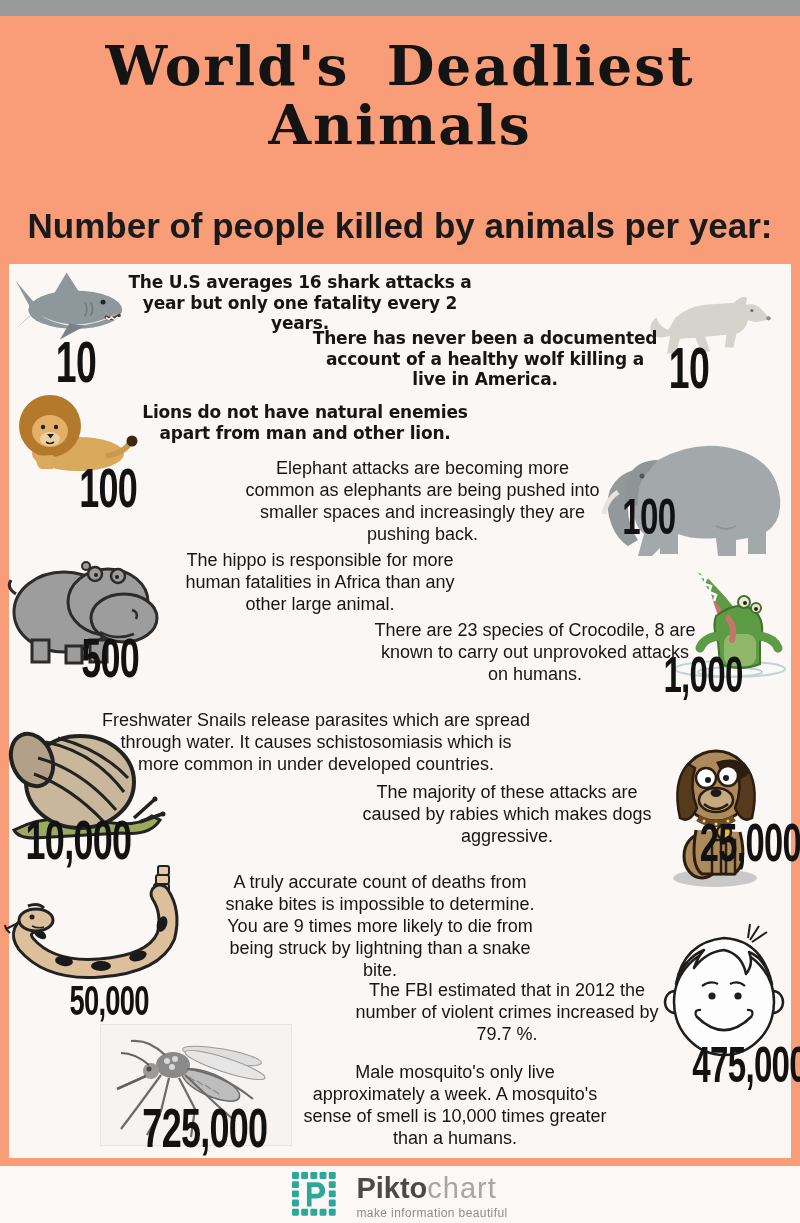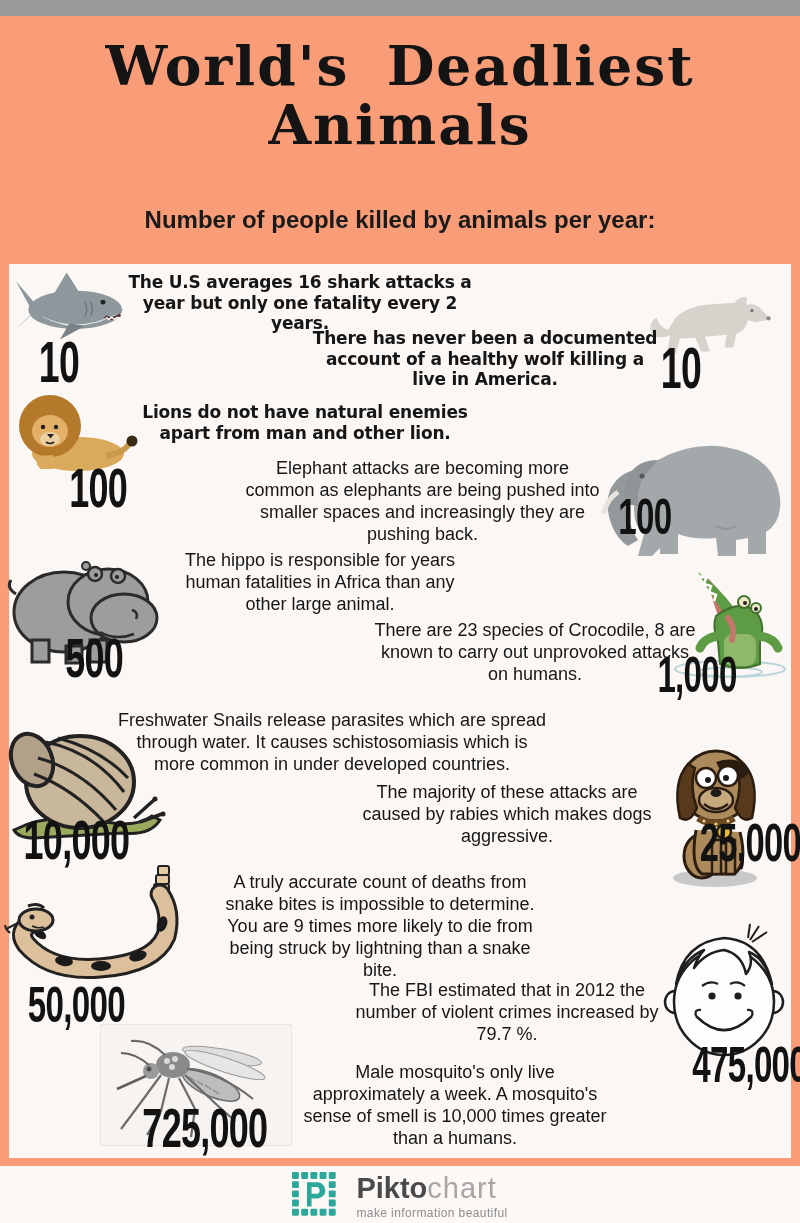--- a/index.html
+++ b/index.html
@@ -4,27 +4,27 @@
 <style>
   html,body{margin:0;padding:0;background:#9a9a9a;}
   .page{position:relative;width:800px;height:1223px;margin:16px auto;background:#F99C78;overflow:hidden;font-family:"Liberation Sans",sans-serif;}
   .content-frame{position:absolute;left:9px;top:248px;width:782px;height:894px;background:#FBF7F4;}
   .footer-strip{position:absolute;left:0;top:1150px;width:800px;height:73px;background:#FCF8F6;}
 
   .title{position:absolute;left:0;top:20px;width:800px;text-align:center;white-space:pre-line;
          font-family:"DejaVu Serif",serif;font-weight:900;font-size:55px;line-height:1.08;
          letter-spacing:2px;word-spacing:16px;color:#141414;}
   .subtitle{position:absolute;left:0;top:190px;width:800px;text-align:center;
-         font-family:"Liberation Sans",sans-serif;font-weight:600;font-size:24px;color:#1a1a1a;}
+         font-family:"Liberation Sans",sans-serif;font-weight:600;font-size:35px;color:#1a1a1a;}
 
   .fact{position:absolute;text-align:center;white-space:pre-line;color:#161616;line-height:1.22;}
   .f1{font-family:"DejaVu Sans",sans-serif;font-weight:700;font-size:17px;letter-spacing:-0.2px;}
   .f2{font-family:"Liberation Sans",sans-serif;font-weight:400;font-size:18px;}
 
-  .num{position:absolute;text-align:center;color:#121212;line-height:1;}
+  .num{position:absolute;text-align:right;color:#121212;line-height:1;}
   .num .n{display:inline-block;font-family:"Liberation Sans",sans-serif;font-weight:800;
           letter-spacing:-1px;transform:scaleX(.72) scaleY(1.1);transform-origin:50% 55%;}
 
   .icon{position:absolute;}
   .icon svg{width:100%;height:100%;display:block;}
   .mosq-box{background:#F6F3F0;border:1px solid #E8E4E0;}
 
   .brand{position:absolute;left:0;top:1156px;width:800px;display:flex;justify-content:center;align-items:flex-start;gap:18px;}
   .brand-icon{width:46px;height:46px;}
   .brand-text{padding-top:2px;}
@@ -121,21 +121,21 @@
       <circle cx="93" cy="42" r="7" fill="#9D9D9D" stroke="#2B2B2B" stroke-width="2.5"></circle>
       <circle cx="116" cy="44" r="7" fill="#9D9D9D" stroke="#2B2B2B" stroke-width="2.5"></circle>
       <circle cx="94" cy="43" r="2" fill="#222"></circle>
         <circle cx="115" cy="45" r="2" fill="#222"></circle>
       <circle cx="84" cy="34" r="4" fill="#9D9D9D" stroke="#2B2B2B" stroke-width="2"></circle>
       <path d="M130 78 q7 2 4 9" stroke="#2B2B2B" stroke-width="2.5" fill="none"></path>
       <path d="M98 100 q16 9 34 2" stroke="#2B2B2B" stroke-width="2.5" fill="none"></path>
     </svg>
   </div>
   <div class="num" style="left:38px;top:618px;width:112px;font-size:50px"><span class="n">500</span></div>
-  <div class="fact f2" style="left:120px;top:534px;width:400px">The hippo is responsible for years
+  <div class="fact f2" style="left:120px;top:534px;width:400px">The hippo is responsible for more
 human fatalities in Africa than any
 other large animal.</div>
 
   <div class="icon" style="left:668px;top:554px;width:124px;height:110px">
     <svg viewBox="0 0 124 110">
       <ellipse cx="62" cy="99" rx="55" ry="8" fill="none" stroke="#B9D4DA" stroke-width="2"></ellipse>
       <ellipse cx="62" cy="102" rx="32" ry="4.5" fill="none" stroke="#B9D4DA" stroke-width="2"></ellipse>
       <path d="M40 8 L68 40 L54 54 Q44 34 40 8 Z" fill="#C4766B"></path>
       <path d="M30 2 Q50 16 66 38 L58 46 Q42 24 30 2 Z" fill="#5D9B45"></path>
       <path d="M32 6 l6 2 l-2 6 l7 2 l-2 6 l7 3 l-2 6" stroke="#fff" stroke-width="2.5" fill="none"></path>
@@ -160,21 +160,21 @@
       <path d="M12 104 Q44 88 84 94 L120 98 Q140 98 150 90 L158 94 Q148 110 120 107 L32 112 Q16 112 12 104 Z" fill="#9AAB5E" stroke="#222" stroke-width="3"></path>
       <path d="M132 92 L152 74 M138 96 L160 88" stroke="#222" stroke-width="3.5" fill="none"></path>
       <circle cx="153" cy="73" r="2.5" fill="#222"></circle>
         <circle cx="161" cy="88" r="2.5" fill="#222"></circle>
       <ellipse cx="78" cy="56" rx="54" ry="46" fill="#C9B79C" stroke="#222" stroke-width="4"></ellipse>
       <ellipse cx="30" cy="34" rx="20" ry="27" fill="#B3A089" stroke="#222" stroke-width="4" transform="rotate(-22 30 34)"></ellipse>
       <path d="M44 16 Q92 26 122 66 M36 32 Q80 44 114 84 M56 12 Q100 24 126 52 M32 48 Q70 62 102 96" stroke="#222" stroke-width="3" fill="none"></path>
     </svg>
   </div>
   <div class="num" style="left:0px;top:800px;width:152px;font-size:50px"><span class="n">10,000</span></div>
-  <div class="fact f2" style="left:72px;top:694px;width:520px">Freshwater Snails release parasites which are spread
+  <div class="fact f2" style="left:56px;top:694px;width:520px">Freshwater Snails release parasites which are spread
 through water. It causes schistosomiasis which is
 more common in under developed countries.</div>
 
   <div class="icon" style="left:664px;top:722px;width:102px;height:152px">
     <svg viewBox="0 0 102 152">
       <ellipse cx="51" cy="140" rx="42" ry="9" fill="#C9C9C9"></ellipse>
       <ellipse cx="38" cy="118" rx="18" ry="22" fill="#AD8A5C" stroke="#2B1D10" stroke-width="3"></ellipse>
       <path d="M32 92 Q26 128 38 136 L70 136 Q84 126 76 94" fill="#AD8A5C" stroke="#2B1D10" stroke-width="3"></path>
       <rect x="48" y="102" width="9" height="34" fill="#AD8A5C" stroke="#2B1D10" stroke-width="2.5"></rect>
       <rect x="62" y="102" width="9" height="34" fill="#AD8A5C" stroke="#2B1D10" stroke-width="2.5"></rect>
@@ -213,21 +213,21 @@
       <ellipse cx="134" cy="94" rx="9" ry="5" fill="#1A1A1A" transform="rotate(-18 134 94)"></ellipse>
       <ellipse cx="158" cy="62" rx="8" ry="5" fill="#1A1A1A" transform="rotate(-70 158 62)"></ellipse>
       <ellipse cx="36" cy="72" rx="7" ry="4" fill="#1A1A1A" transform="rotate(35 36 72)"></ellipse>
       <ellipse cx="32" cy="58" rx="17" ry="11" fill="#DCC09C" stroke="#222" stroke-width="3"></ellipse>
       <path d="M24 44 q10 -4 16 2" stroke="#222" stroke-width="3" fill="none"></path>
       <circle cx="28" cy="55" r="2.5" fill="#222"></circle>
       <path d="M16 60 L2 67 M2 67 l-1 -4 M2 67 l4 4" stroke="#222" stroke-width="2" fill="none"></path>
       <path d="M28 64 q6 3 12 1" stroke="#222" stroke-width="1.6" fill="none"></path>
     </svg>
   </div>
-  <div class="num" style="left:0px;top:966px;width:152px;font-size:46px"><span class="n">50,000</span></div>
+  <div class="num" style="left:12px;top:966px;width:152px;font-size:38px"><span class="n">50,000</span></div>
   <div class="fact f2" style="left:180px;top:856px;width:400px">A truly accurate count of deaths from
 snake bites is impossible to determine.
 You are 9 times more likely to die from
 being struck by lightning than a snake
 bite.</div>
 
   <div class="icon" style="left:653px;top:906px;width:142px;height:142px">
     <svg viewBox="0 0 142 142">
       <ellipse cx="22" cy="80" rx="10" ry="11" fill="#FDFDFD" stroke="#1E1E1E" stroke-width="2.5"></ellipse>
       <ellipse cx="120" cy="80" rx="10" ry="11" fill="#FDFDFD" stroke="#1E1E1E" stroke-width="2.5"></ellipse>

